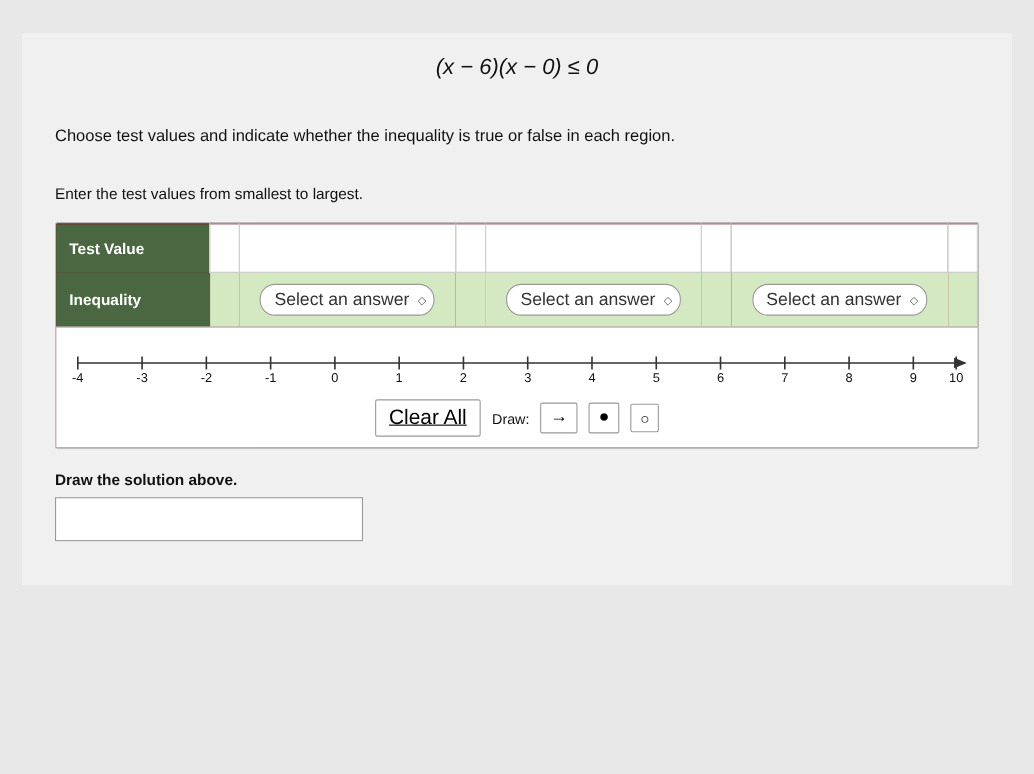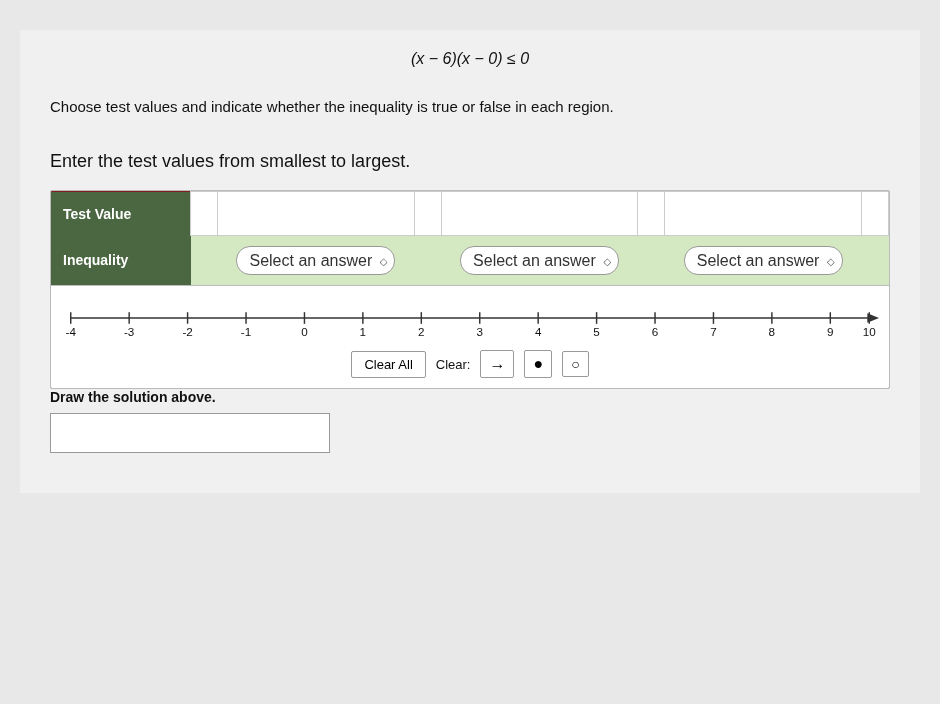--- a/index.html
+++ b/index.html
@@ -12,42 +12,43 @@
       min-height: 704px;
       padding: 30px 20px;
     }
     .page-container {
       background: #f0f0f0;
       width: 900px;
       padding: 20px 30px 40px 30px;
     }
     .equation-area {
       text-align: center;
-      font-size: 16px;
+      font-size: 20px;
       font-style: italic;
-      margin-bottom: 30px;
+      margin-bottom: 42px;
       color: #111;
     }
     .instruction-bold {
       font-size: 15px;
       font-weight: normal;
       color: #111;
       margin-bottom: 8px;
     }
     .instruction-normal {
-      font-size: 18px;
+      font-size: 14px;
       color: #111;
       margin-bottom: 18px;
       margin-top: 36px;
     }
     .table-wrapper {
       background: #7f1d1d;
       border: 1.5px solid #bbb;
       border-radius: 2px;
       padding: 0;
+      margin-bottom: 20px;
       overflow: hidden;
     }
     .test-table {
       width: 100%;
       border-collapse: collapse;
     }
     .test-table td {
       padding: 10px 12px;
       vertical-align: middle;
     }
@@ -111,23 +112,24 @@
       display: flex;
       align-items: center;
       justify-content: center;
       gap: 10px;
       margin-top: 8px;
     }
     .clear-all-btn {
       background: #fff;
       border: 1.5px solid #999;
       padding: 5px 12px;
-      font-size: 13px;
+      font-size: 19px;
       cursor: pointer;
       border-radius: 2px;
+      text-decoration: underline;
     }
     .draw-label {
       font-size: 13px;
       color: #111;
     }
     .draw-btn {
       background: #fff;
       border: 1.5px solid #999;
       padding: 4px 8px;
       font-size: 16px;
@@ -299,21 +301,21 @@
         </g>
 
         <polygon points="828,15 840,20 828,25" fill="#333"></polygon>
       </svg>
 
       
       <div class="controls-row">
         <button class="clear-all-btn">
           <span>Clear All</span>
         </button>
-        <span class="draw-label">Clear:</span>
+        <span class="draw-label">Draw:</span>
         <button class="draw-btn">
           <span>→</span>
         </button>
         <button class="draw-btn">
           <span>●</span>
         </button>
         <button class="draw-btn-circle">
           <span>○</span>
         </button>
       </div>

